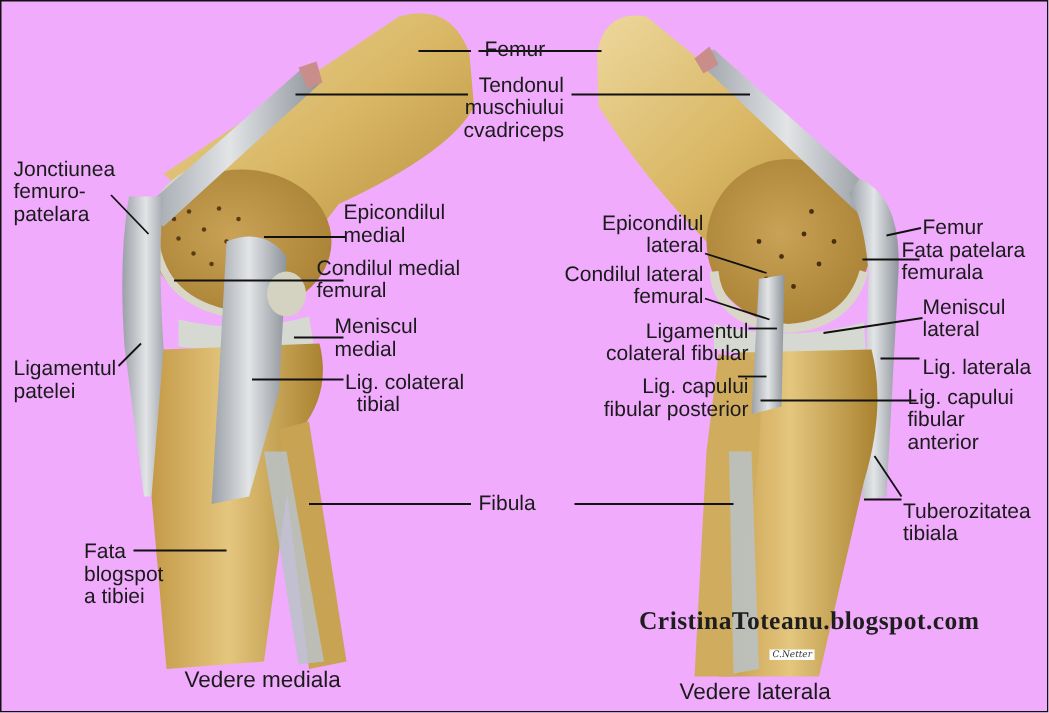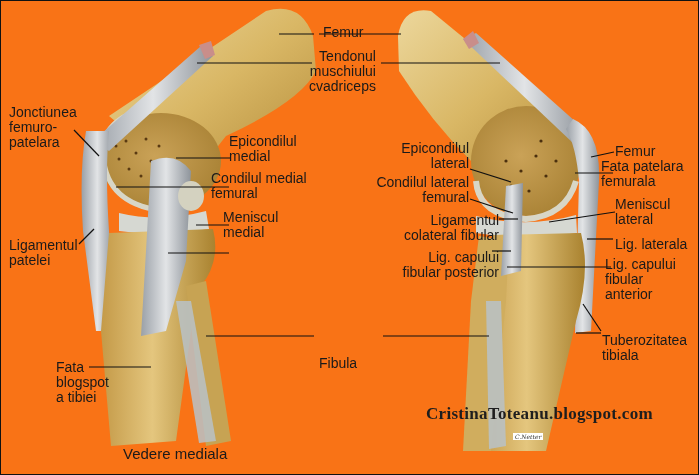--- a/index.html
+++ b/index.html
@@ -1,20 +1,20 @@
 <!DOCTYPE html>
 <html><head>
 <meta charset="utf-8">
 <style>
   html, body { margin: 0; padding: 0; background: #ffffff; }
   .frame {
     position: relative;
     width: 697px; height: 473px;
     border: 1px solid #111;
-    background: #f97316;
+    background: #f0abfc;
     overflow: hidden;
     font-family: "Liberation Sans", "DejaVu Sans", sans-serif;
   }
   svg.art { position: absolute; left: 0; top: 0; }
   .lbl {
     position: absolute;
     font-size: 14px;
     line-height: 15px;
     color: #1a1a1a;
     white-space: pre;
@@ -163,36 +163,38 @@
       <line x1="506" y1="266" x2="610" y2="266"></line>
       <line x1="582" y1="303" x2="600" y2="330"></line>
       <line x1="575" y1="332" x2="600" y2="332"></line>
     </g>
   </svg>
 
   <div class="lbl" style="left:322px; top:24px;">Femur</div>
   <div class="lbl c" style="left:308px; top:48px;">Tendonul
 muschiului
 cvadriceps</div>
-  <div class="lbl" style="left:318px; top:327px;margin-top:28px;">Fibula</div>
+  <div class="lbl" style="left:318px; top:327px;">Fibula</div>
 
   <div class="lbl" style="left:8px; top:104px;">Jonctiunea
 femuro-
 patelara</div>
   <div class="lbl" style="left:8px; top:237px;">Ligamentul
 patelei</div>
   <div class="lbl" style="left:55px; top:359px;">Fata
 blogspot
 a tibiei</div>
   <div class="lbl" style="left:228px; top:133px;">Epicondilul
 medial</div>
   <div class="lbl" style="left:210px; top:170px;">Condilul medial
 femural</div>
   <div class="lbl" style="left:222px; top:209px;">Meniscul
 medial</div>
+  <div class="lbl" style="left:229px; top:246px;">Lig. colateral
+  tibial</div>
   <div class="lbl caption" style="left:122px; top:445px;">Vedere mediala</div>
 
   <div class="lbl r" style="left:380px; top:140px; width:88px;">Epicondilul
 lateral</div>
   <div class="lbl r" style="left:356px; top:174px; width:112px;">Condilul lateral
 femural</div>
   <div class="lbl r" style="left:355px; top:212px; width:143px;">Ligamentul
 colateral fibular</div>
   <div class="lbl r" style="left:378px; top:249px; width:120px;">Lig. capului
 fibular posterior</div>
@@ -200,16 +202,17 @@
   <div class="lbl" style="left:600px; top:158px;">Fata patelara
 femurala</div>
   <div class="lbl" style="left:614px; top:196px;">Meniscul
 lateral</div>
   <div class="lbl" style="left:614px; top:236px;">Lig. laterala</div>
   <div class="lbl" style="left:604px; top:256px;">Lig. capului
 fibular
 anterior</div>
   <div class="lbl" style="left:601px; top:332px;">Tuberozitatea
 tibiala</div>
+  <div class="lbl caption" style="left:452px; top:453px;">Vedere laterala</div>
 
   <div class="watermark">CristinaToteanu.blogspot.com</div>
   <div class="sig">C.Netter</div>
 </div>
 
 </body></html>

